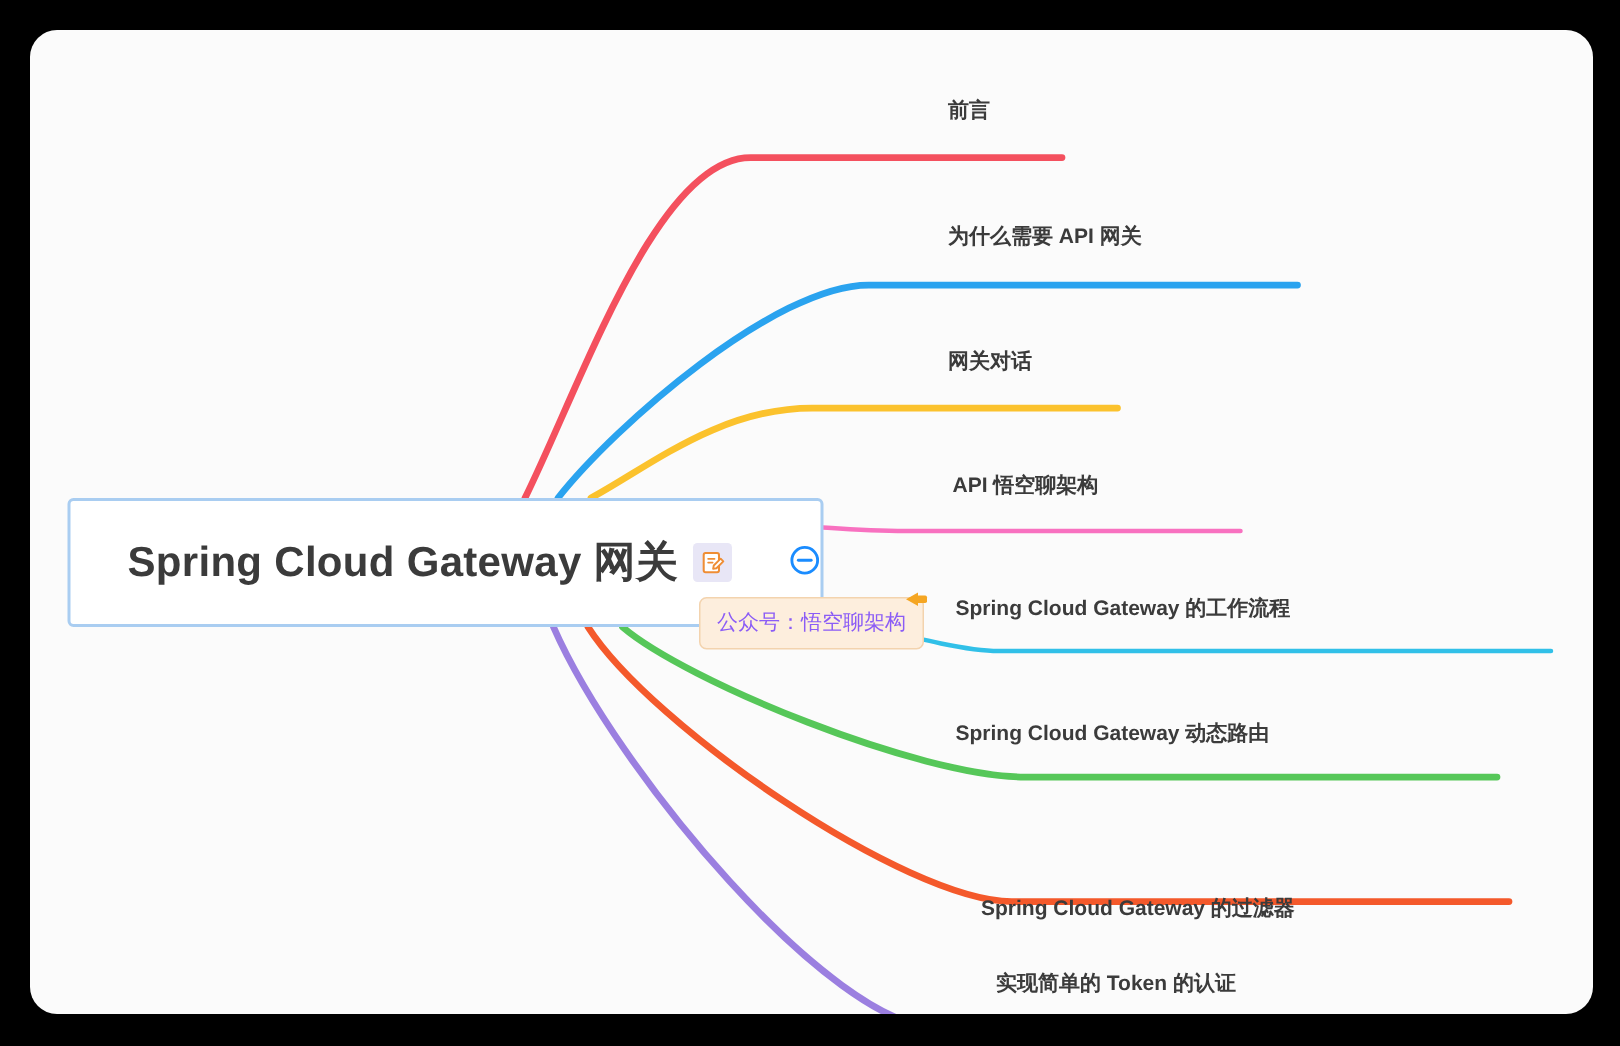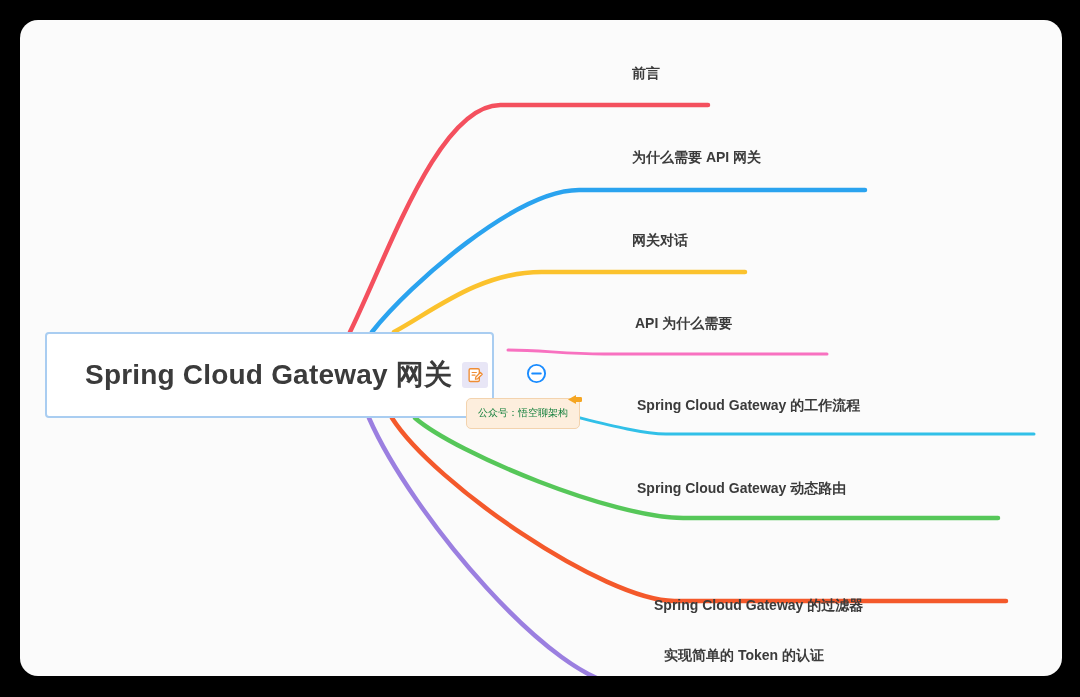--- a/index.html
+++ b/index.html
@@ -35,21 +35,21 @@
     left: 0;
     top: 0;
     width: 1042px;
     height: 656px;
   }
   
   #root-node {
     position: absolute;
     left: 25px;
     top: 312px;
-    width: 449px;
+    width: 504px;
     height: 86px;
     box-sizing: border-box;
     background: #ffffff;
     border: 2px solid #a9cdf1;
     border-radius: 4px;
     display: flex;
     align-items: center;
     padding-left: 38px;
   }
   #root-label {
@@ -84,22 +84,22 @@
   }
   
   #note-tooltip {
     position: absolute;
     left: 446px;
     top: 378px;
     background: #fdeedd;
     border: 1px solid #f3d3ae;
     border-radius: 5px;
     padding: 7px 11px 8px 11px;
-    font-size: 10px;
-    color: #15803d;
+    font-size: 14px;
+    color: #8b5cf6;
     white-space: nowrap;
   }
   #note-pin {
     position: absolute;
     right: -6px;
     top: -8px;
     width: 20px;
     height: 16px;
   }
   
@@ -157,21 +157,21 @@
           <path d="M3 8.5 L11 4 L11 13 Z" fill="#f5a623"></path>
           <rect x="10" y="6" width="7" height="5" rx="1.2" fill="#f5a623"></rect>
         </svg>
       </span>
     </div>
 
     <div id="topic-layer">
         <div class="topic small" style="left: 612px; top: 46px;">前言</div>
         <div class="topic small" style="left: 612px; top: 130px;">为什么需要 API 网关</div>
         <div class="topic small" style="left: 612px; top: 213px; text-align: center;">网关对话</div>
-        <div class="topic small" style="left: 615px; top: 296px;">API 为什么需要</div>
+        <div class="topic small" style="left: 615px; top: 296px;">API 悟空聊架构</div>
         <div class="topic large" style="left: 617px; top: 378px;">Spring Cloud Gateway 的工作流程</div>
         <div class="topic large" style="left: 617px; top: 461px;">Spring Cloud Gateway 动态路由</div>
         <div class="topic large" style="left: 634px; top: 544px; margin-top: 34px;">Spring Cloud Gateway 的过滤器</div>
         <div class="topic large" style="left: 644px; top: 628px;">实现简单的 Token 的认证</div>
       </div>
 
   </div>
 </div>
 
 </body></html>

